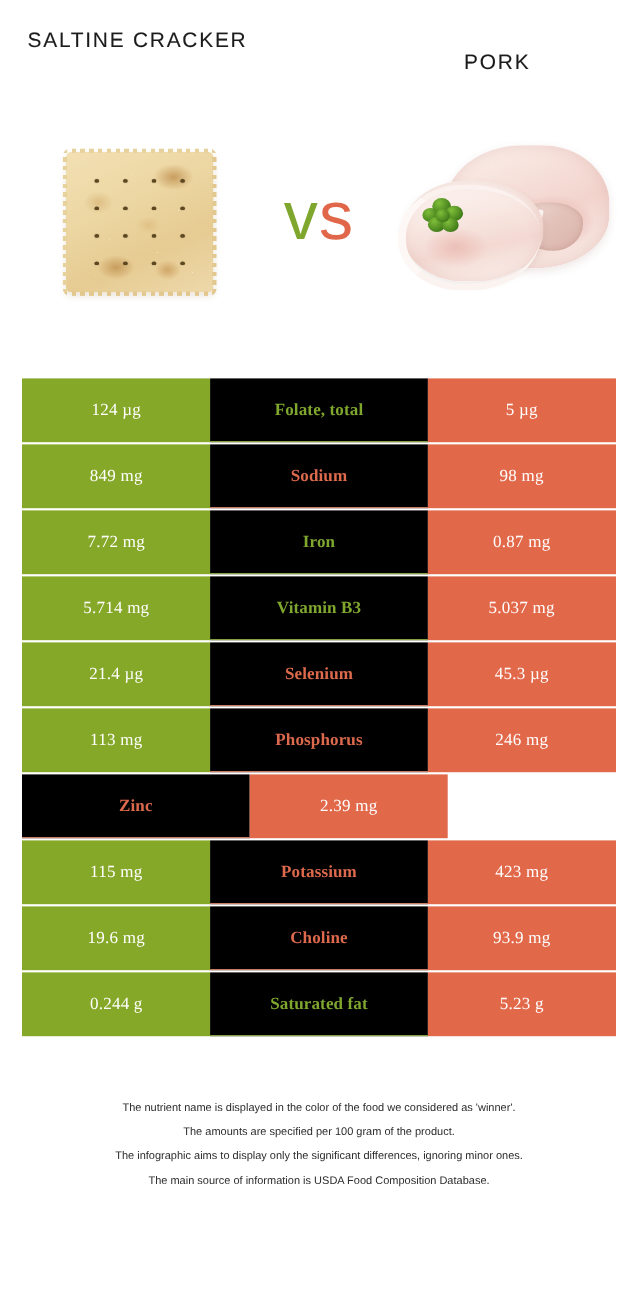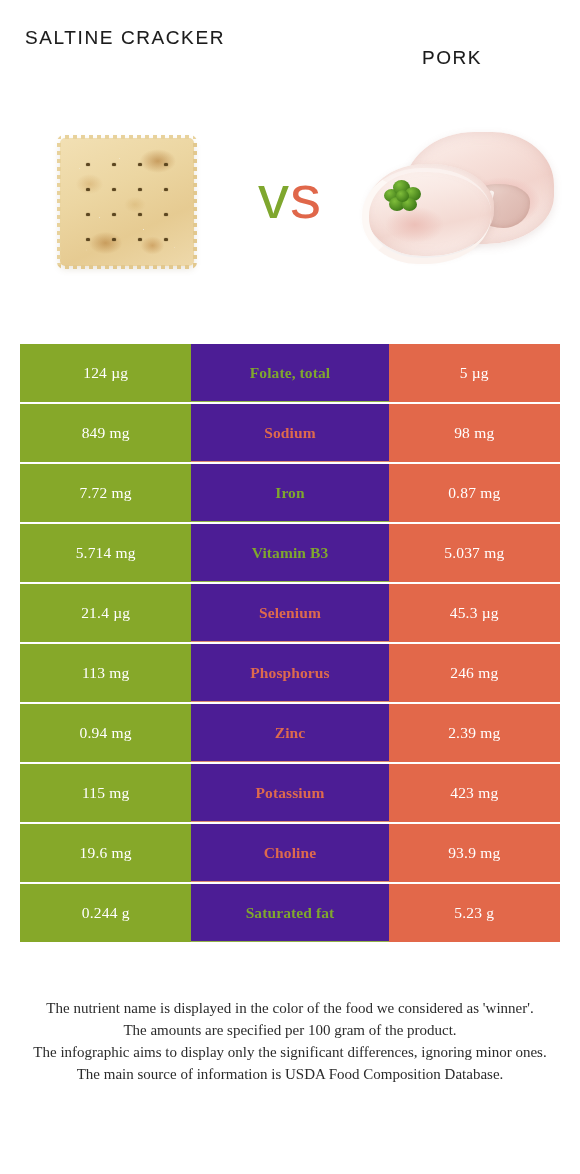--- a/index.html
+++ b/index.html
@@ -218,39 +218,39 @@
     width: 180px;
     color: #ffffff;
     font-size: 15.5px;
     font-weight: 400;
     letter-spacing: .2px;
   }
   .cell-left  { background: #86A829; }
   .cell-right { background: #E2684A; }
   .cell-mid {
     width: 207px;
-    background: #4c1d95;
+    background: #000000;
     font-size: 15.5px;
     font-weight: 600;
     letter-spacing: .1px;
   }
   .cell-mid.win-left  { color: #7FA72E; border-bottom: 1px solid #93b24a; }
   .cell-mid.win-right { color: #DD6A4D; border-bottom: 1px solid #dd8a72; }
 
   
   .footer {
     position: absolute;
     left: 24px;
     top: 997px;
     width: 532px;
     text-align: center;
-    font-size: 15px;
+    font-size: 10px;
     line-height: 22px;
     color: #2b2b2b;
-    font-family: Liberation Serif, serif;
+    font-family: Liberation Sans, sans-serif;
   }
   .footer p { margin: 0; }
 </style>
 </head>
 <body>
 
 <div class="header">
   <div class="title title-left">Saltine Cracker</div>
   <div class="title title-right">Pork</div>
 </div>
@@ -329,21 +329,20 @@
       <div class="cell cell-left">21.4 µg</div>
       <div class="cell cell-mid win-right">Selenium</div>
       <div class="cell cell-right">45.3 µg</div>
     </div>
     <div class="row">
       <div class="cell cell-left">113 mg</div>
       <div class="cell cell-mid win-right">Phosphorus</div>
       <div class="cell cell-right">246 mg</div>
     </div>
     <div class="row">
-      <div class="cell cell-left">0.94 mg</div>
       <div class="cell cell-mid win-right">Zinc</div>
       <div class="cell cell-right">2.39 mg</div>
     </div>
     <div class="row">
       <div class="cell cell-left">115 mg</div>
       <div class="cell cell-mid win-right">Potassium</div>
       <div class="cell cell-right">423 mg</div>
     </div>
     <div class="row">
       <div class="cell cell-left">19.6 mg</div>

